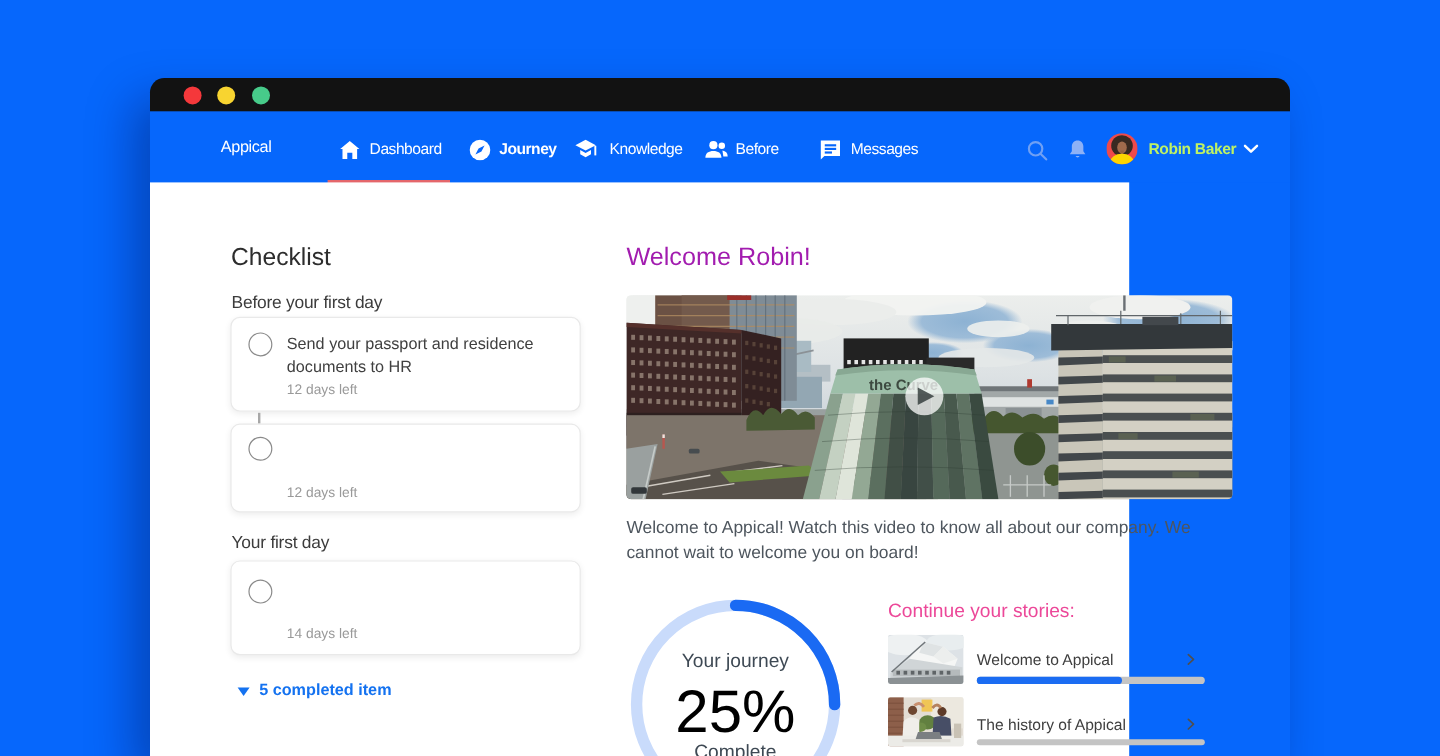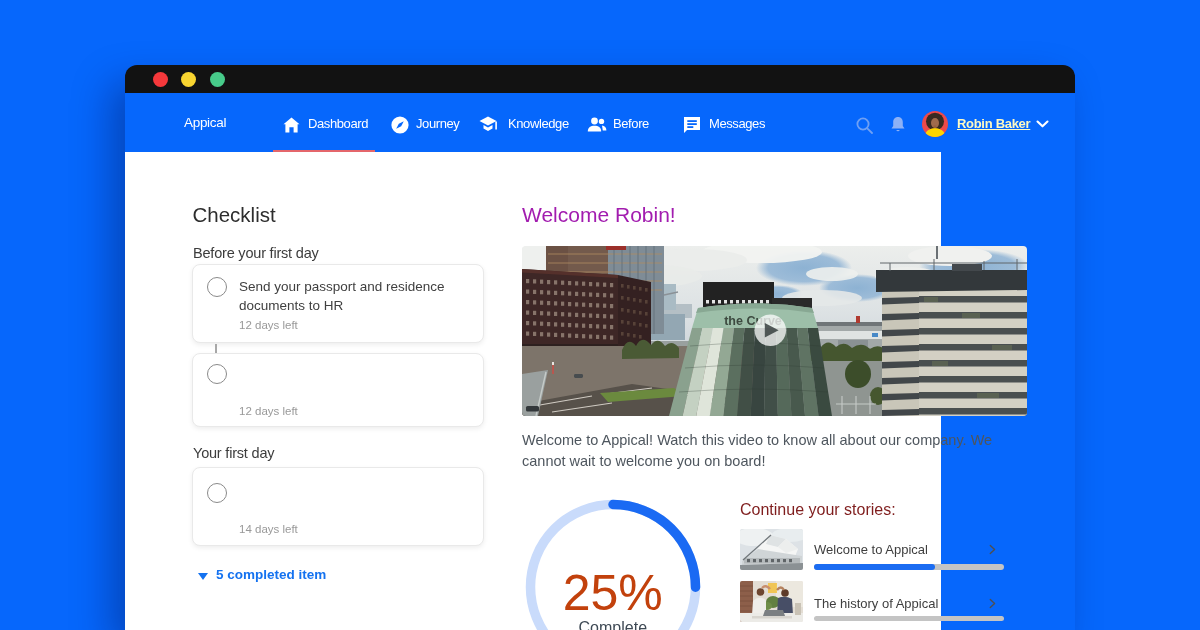--- a/index.html
+++ b/index.html
@@ -12,41 +12,41 @@
 .dot.r { left:28px;  background:#f5383b; }
 .dot.y { left:56px;  background:#f8d430; }
 .dot.g { left:85px;  background:#47cb8a; }
 .nav { position:absolute; left:0; top:28px; width:950px; height:59px; background:#0667fc; }
 .logo { position:absolute; left:59px; top:21.5px; font-size:13.5px; letter-spacing:-0.3px; color:#fff; }
 .navitem { position:absolute; top:0; height:59px; color:#fff; font-size:13px; letter-spacing:-0.4px; }
 .navitem .txt { position:absolute; top:22.5px; white-space:nowrap; }
 .navitem svg { position:absolute; top:0; left:0; }
 .underline { position:absolute; left:148px; top:56.5px; width:102px; height:3px; background:#e4666b; }
 .navright svg { position:absolute; }
-.uname { position:absolute; left:832px; top:23px; color:#fef9c3; font-size:13px; letter-spacing:-0.3px; font-weight:bold; white-space:nowrap;text-decoration:underline; }
+.uname { position:absolute; left:832px; top:23px; color:#bef264; font-size:13px; letter-spacing:-0.3px; font-weight:bold; white-space:nowrap; }
 .content { position:absolute; left:0; top:87px; width:816px; height:478px; background:#ffffff; }
 
 
 .h1 { position:absolute; font-size:20.5px; color:#2d2d2d; white-space:nowrap; }
 .checklist-h { left:67.5px; top:51px; }
 .sec { position:absolute; font-size:14.5px; letter-spacing:-0.2px; color:#3c3c3c; white-space:nowrap; }
 .card { position:absolute; left:67px; width:292px; background:#fff; border:1px solid #e9e9e9; border-radius:8px; box-shadow:0 2px 5px rgba(0,0,0,0.07); }
 .ccirc { position:absolute; left:14px; width:20px; height:20px; border:1.5px solid #8a8a8a; border-radius:50%; }
 .ctext { position:absolute; left:46px; width:244px; font-size:13.5px; line-height:19px; color:#404040; }
 .cdays { position:absolute; left:46px; font-size:11.5px; color:#999; }
 .connector { position:absolute; left:89.5px; top:192px; width:2px; height:9px; background:#a8a8a8; }
 .completed { position:absolute; left:91px; top:415px; font-size:13.5px; font-weight:bold; color:#1472f0; }
 .tri { position:absolute; left:73px; top:421px; width:0; height:0; border-left:5.5px solid transparent; border-right:5.5px solid transparent; border-top:7px solid #1472f0; }
 
 
 .welcome { position:absolute; left:397px; top:50.5px; width:505px; text-align:left; font-size:21px; color:#a21caf; }
 .video { position:absolute; left:397px; top:94px; width:505px; height:170px; }
 .para { position:absolute; left:397px; top:278px; width:478px; font-size:14.5px; line-height:20.5px; color:#4e565e; }
 .ringtxt { position:absolute; text-align:center; color:#3e4954; }
-.continue { position:absolute; left:615px; top:349px; font-size:16px; color:#7f1d1d; }
+.continue { position:absolute; left:615px; top:349px; font-size:16px; color:#ec4899; }
 .thumb { position:absolute; left:615px; width:63px; height:41px; border-radius:2px; overflow:hidden; }
 .stitle { position:absolute; left:689px; font-size:13px; color:#3e3e3e; white-space:nowrap; }
 .sbar { position:absolute; left:689px; width:190px; height:5.5px; border-radius:3px; background:#c4c4c4; }
 .sfill { height:5.5px; border-radius:3px; background:#1b6cf2; }
 .schev { position:absolute; left:864px; }
 </style>
 </head>
 <body>
 <div class="window">
   <div class="titlebar">
@@ -63,21 +63,21 @@
       </svg>
       <span class="txt" style="left:25px;">Dashboard</span>
     </div>
     <div class="underline"></div>
 
     <div class="navitem" style="left:266px;">
       <svg width="18" height="18" viewBox="0 0 18 18" style="top:23px;">
         <circle cx="9" cy="9" r="8.6" fill="#fff"></circle>
         <path d="M12.8 5.2 L10.2 10.2 L5.2 12.8 L7.8 7.8 Z" fill="#0667fc"></path>
       </svg>
-      <span class="txt" style="left:25px;">Journey</span>
+      <span class="txt" style="left:25px;font-weight:bold;">Journey</span>
     </div>
 
     <div class="navitem" style="left:354px;">
       <svg width="19" height="17" viewBox="0 0 19 17" style="top:23px;">
         <path d="M9 0.5 L17.5 5 L9 9.5 L0.5 5 Z" fill="#fff"></path>
         <path d="M4.5 9 L9 11.5 L13.5 9 L13.5 12.5 L9 15 L4.5 12.5 Z" fill="#fff"></path>
         <rect x="16.3" y="5.5" width="1.6" height="8" fill="#fff"></rect>
       </svg>
       <span class="txt" style="left:29px;">Knowledge</span>
     </div>
@@ -474,21 +474,22 @@
         <polygon points="242.8,77 242.8,91.6 256.6,84.3" fill="#37413f" opacity="0.85"></polygon>
       </g>
     </svg>
 
     <div class="para">Welcome to Appical! Watch this video to know all about our company. We cannot wait to welcome you on board!</div>
 
     <svg width="190" height="190" viewBox="0 0 190 190" style="position:absolute; left:392.8px; top:340px;">
       <circle cx="95" cy="95" r="82.5" fill="none" stroke="#c9dbfb" stroke-width="9.5"></circle>
       <circle cx="95" cy="95" r="82.5" fill="none" stroke="#1a6af3" stroke-width="9.5" stroke-linecap="round" stroke-dasharray="129.6 388.7" transform="rotate(-90 95 95)"></circle>
     </svg>
-    <div class="ringtxt" style="left:387.8px; top:414px; width:200px; font-size:50px; line-height:54px; color:#c2410c;">25%</div>
+    <div class="ringtxt" style="left:387.8px; top:391px; width:200px; font-size:16px;">Your journey</div>
+    <div class="ringtxt" style="left:387.8px; top:414px; width:200px; font-size:50px; line-height:54px; color:#000000;">25%</div>
     <div class="ringtxt" style="left:387.8px; top:467px; width:200px; font-size:16px;">Complete</div>
 
     <div class="continue">Continue your stories:</div>
 
     <svg class="thumb" style="top:377px;" viewBox="0 0 63 41">
       <rect width="63" height="41" fill="#dde2e6"></rect>
       <ellipse cx="14" cy="8" rx="20" ry="9" fill="#eef1f2"></ellipse>
       <ellipse cx="50" cy="6" rx="18" ry="7" fill="#e8edef"></ellipse>
       <polygon points="12,26 30,6 46,10 58,20 54,30 12,31" fill="#f5f6f5"></polygon>
       <polygon points="30,6 46,10 38,18 26,15" fill="#dfe3e4"></polygon>

